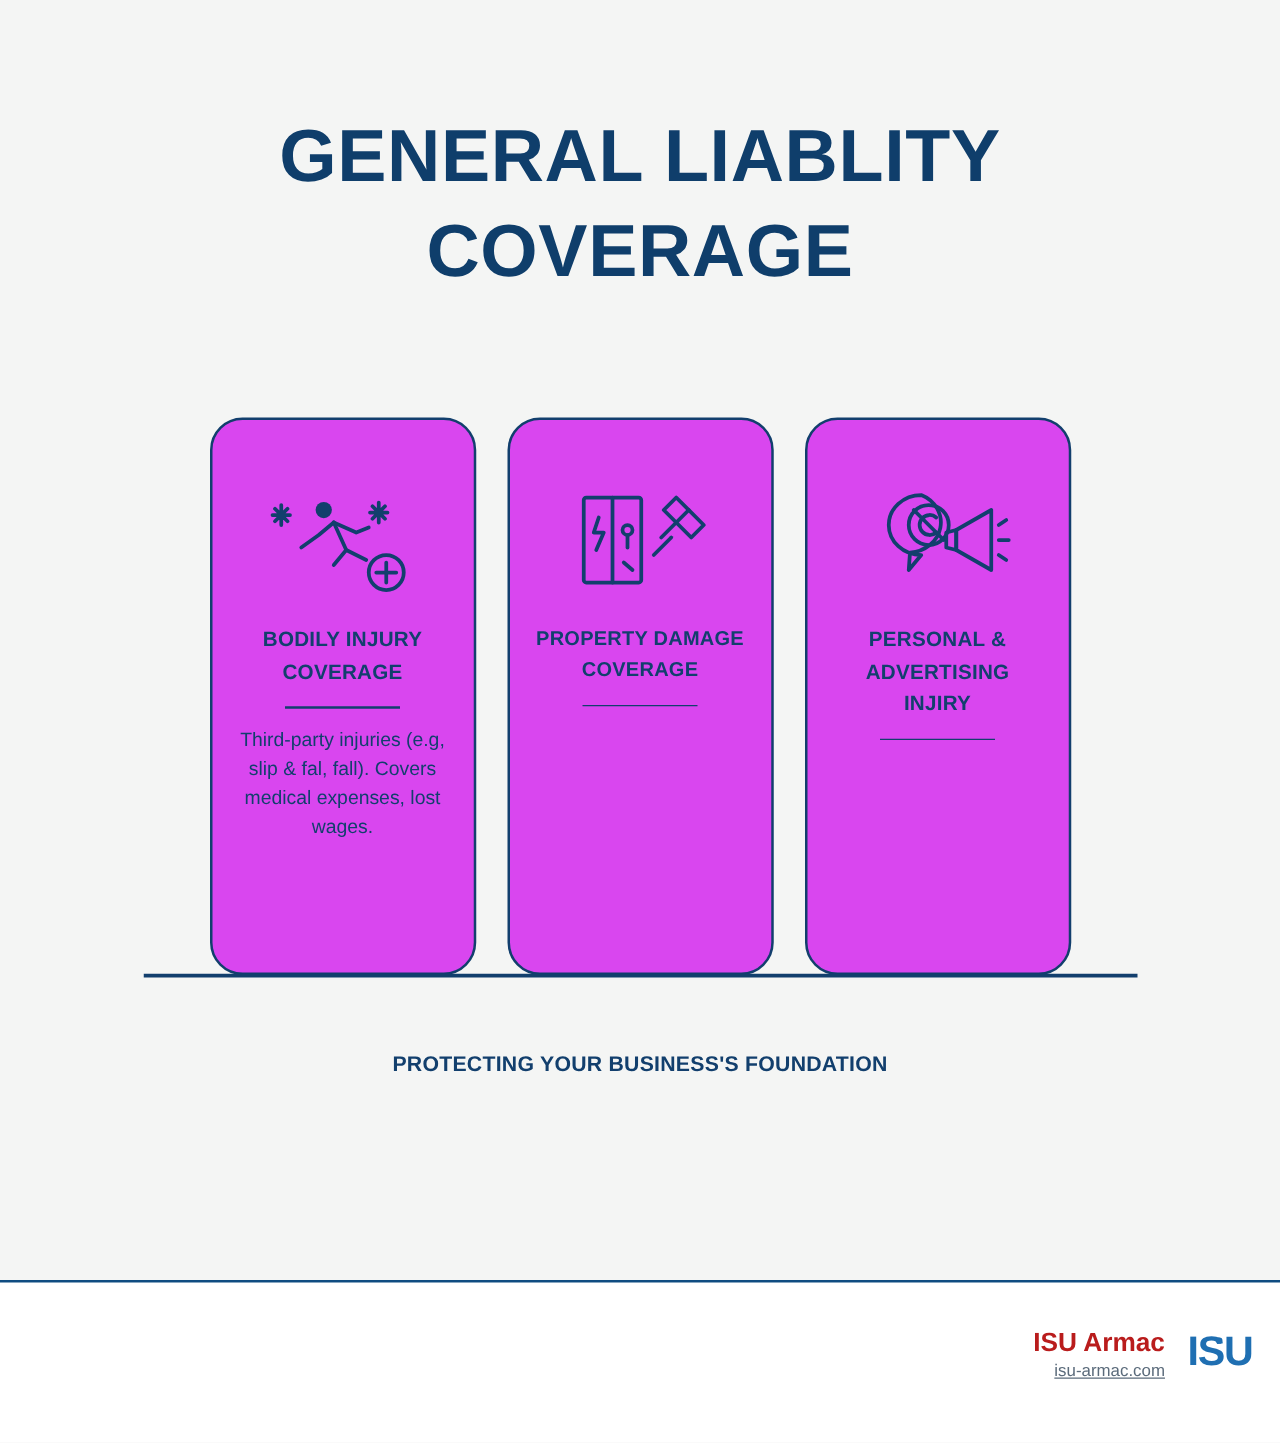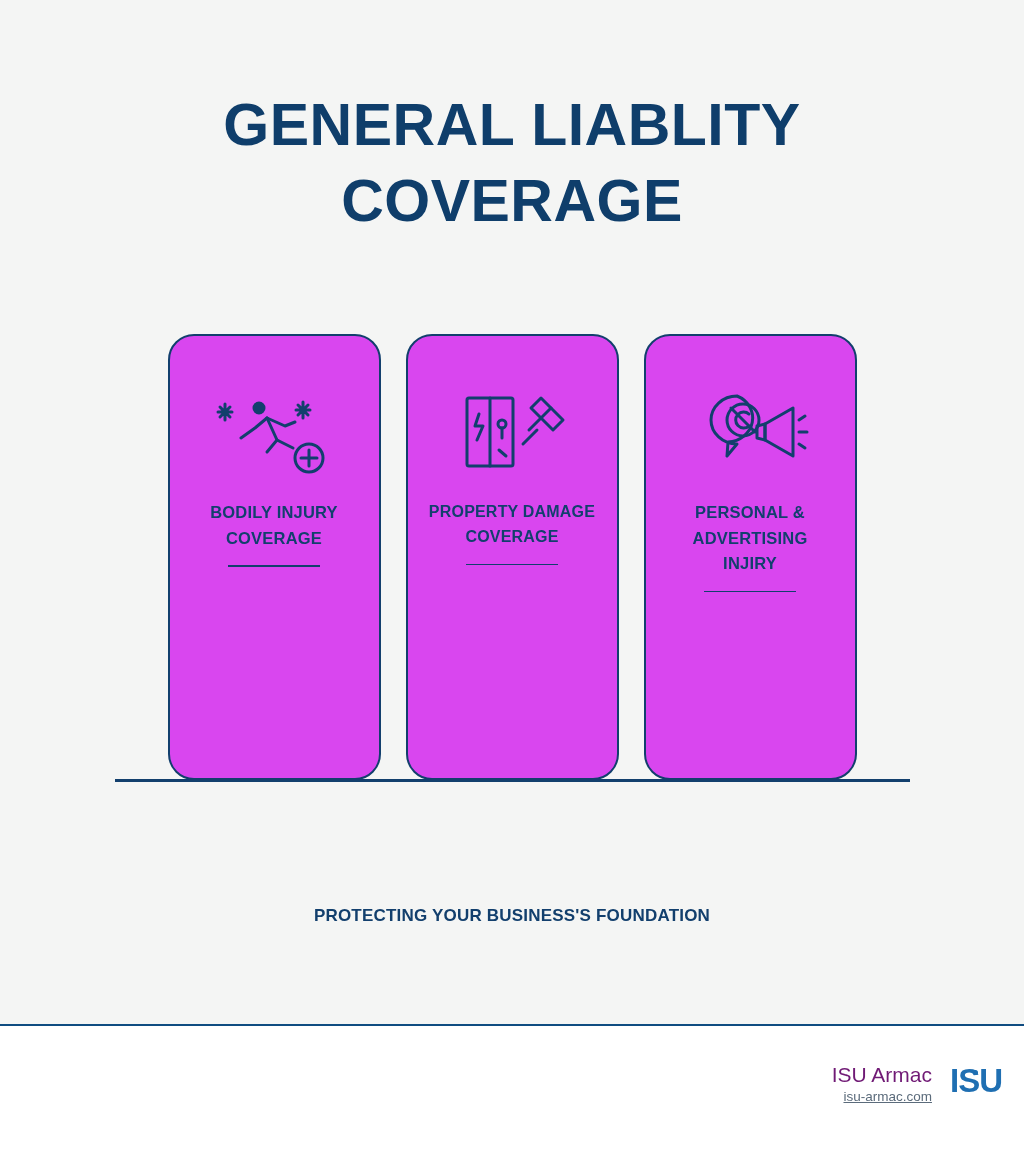--- a/index.html
+++ b/index.html
@@ -90,21 +90,21 @@
   .baseline {
     position: absolute;
     top: 779px;
     left: 115px;
     width: 795px;
     height: 3px;
     background: #123f6d;
   }
   .tagline {
     position: absolute;
-    top: 906px;
+    top: 842px;
     left: 0;
     width: 1024px;
     text-align: center;
     font-size: 17px;
     font-weight: bold;
     letter-spacing: 0.2px;
     color: #123f6d;
   }
   .footer-divider {
     position: absolute;
@@ -128,22 +128,22 @@
     top: 36px;
     display: flex;
     align-items: center;
     gap: 18px;
   }
   .footer-text {
     text-align: right;
   }
   .footer-brand {
     font-size: 21px;
-    font-weight: normal;
-    color: #701a75;
+    font-weight: bold;
+    color: #b91c1c;
     line-height: 1.25;
   }
   .footer-url {
     font-size: 13.5px;
     color: #5b6b7b;
     line-height: 1.4;
     text-decoration: underline;
   }
   .footer-logo {
     display: flex;
@@ -190,20 +190,21 @@
           <path d="M88 20 L88 36 M81 28 L95 28 M83 23 L93 33 M93 23 L83 33"></path>
           <circle cx="94" cy="76" r="14"></circle>
           <path d="M94 68 L94 84 M86 76 L102 76"></path>
         </svg>
       </div>
       <div class="card-title">
         <span>BODILY INJURY</span><br>
         <span>COVERAGE</span>
       </div>
       <div class="card-rule"></div>
+      <div class="card-body">Third-party injuries (e.g, slip &amp; fal, fall). Covers medical expenses, lost wages.</div>
     </div>
 
     <div class="card card-2">
       <div class="card-icon">
         <svg width="118" height="104" viewBox="0 0 118 104" fill="none" stroke="#123f6d" stroke-width="3" stroke-linecap="round" stroke-linejoin="round">
           <rect x="14" y="16" width="46" height="68" rx="2"></rect>
           <path d="M37 16 L37 84"></path>
           <path d="M26 32 L22 44 L30 44 L24 58"></path>
           <path d="M49 38 a4 4 0 1 1 0 8 a4 4 0 1 1 0 -8"></path>
           <path d="M49 46 L49 56"></path>

